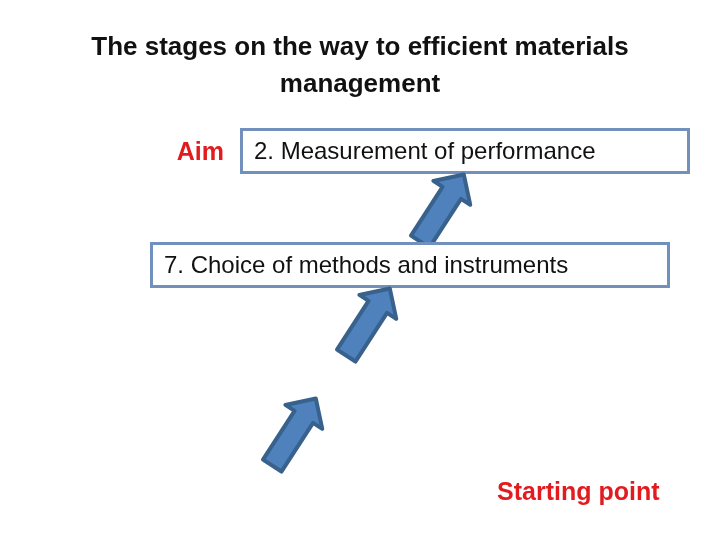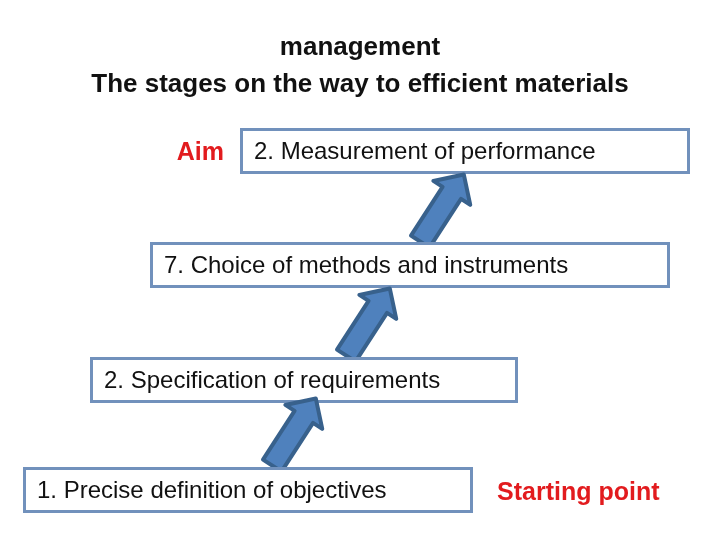--- a/index.html
+++ b/index.html
@@ -85,49 +85,43 @@
     color: var(--accent-red);
     white-space: nowrap;
   }
 </style>
 </head>
 <body>
 
 <div class="slide">
 
   <div class="title">
+    <span class="tline">The stages on the way to efficient materials</span>
     <span class="tline">management</span>
-    <span class="tline">The stages on the way to efficient materials</span>
   </div>
 
   <div class="aim">Aim</div>
 
   <div class="stage-box box4">
     <span>2. Measurement of performance</span>
   </div>
 
   <svg class="arrow arrow3" viewBox="0 0 100 100" aria-hidden="true">
     <polygon transform="rotate(33 50 50)" points="50,10 72,32 61,32 61,90 39,90 39,32 28,32"></polygon>
   </svg>
 
   <div class="stage-box box3">
     <span>7. Choice of methods and instruments</span>
   </div>
 
   <svg class="arrow arrow2" viewBox="0 0 100 100" aria-hidden="true">
     <polygon transform="rotate(33 50 50)" points="50,10 72,32 61,32 61,90 39,90 39,32 28,32"></polygon>
   </svg>
 
-  <div class="stage-box box2">
-    <span>2. Specification of requirements</span>
-  </div>
 
   <svg class="arrow arrow1" viewBox="0 0 100 100" aria-hidden="true">
     <polygon transform="rotate(33 50 50)" points="50,10 72,32 61,32 61,90 39,90 39,32 28,32"></polygon>
   </svg>
 
-  <div class="stage-box box1">
-    <span>1. Precise definition of objectives</span>
-  </div>
 
   <div class="starting-point">Starting point</div>
 
 </div>
 
 </body></html>

